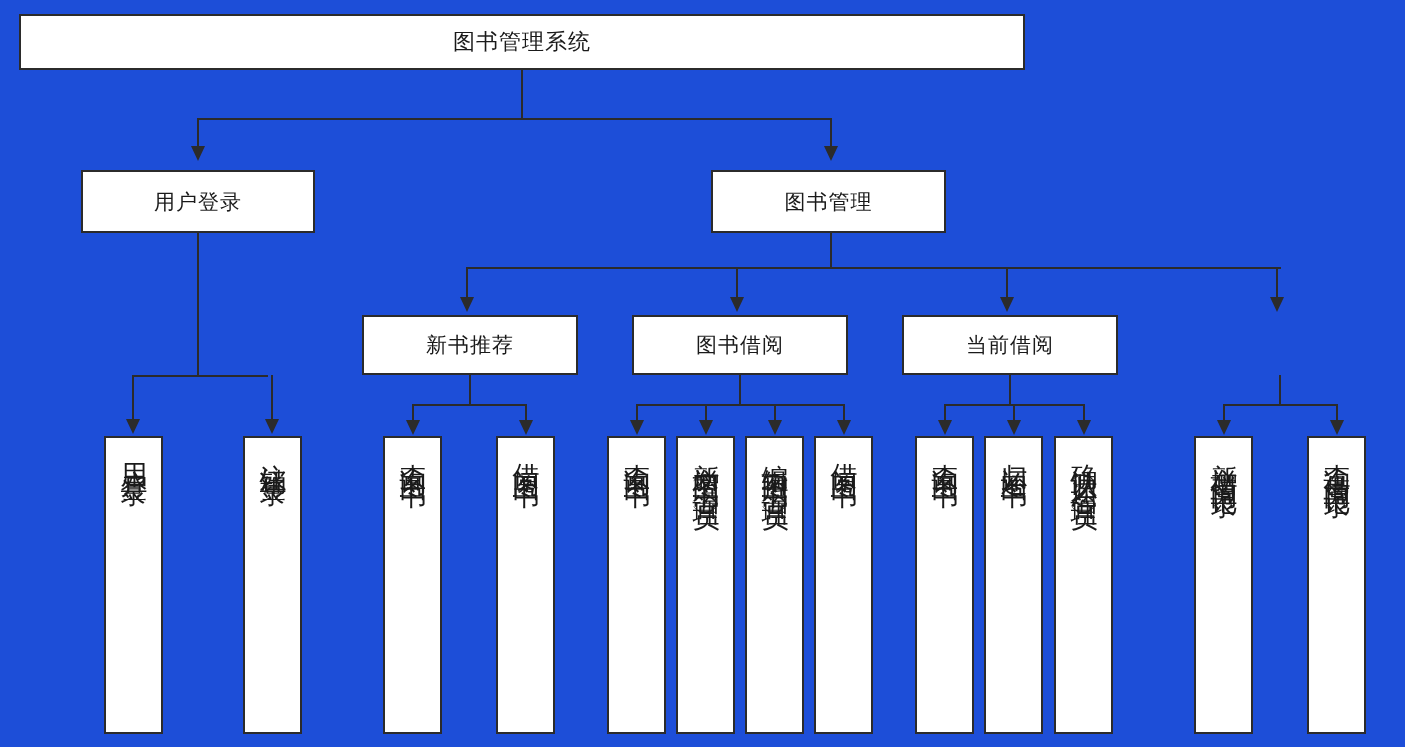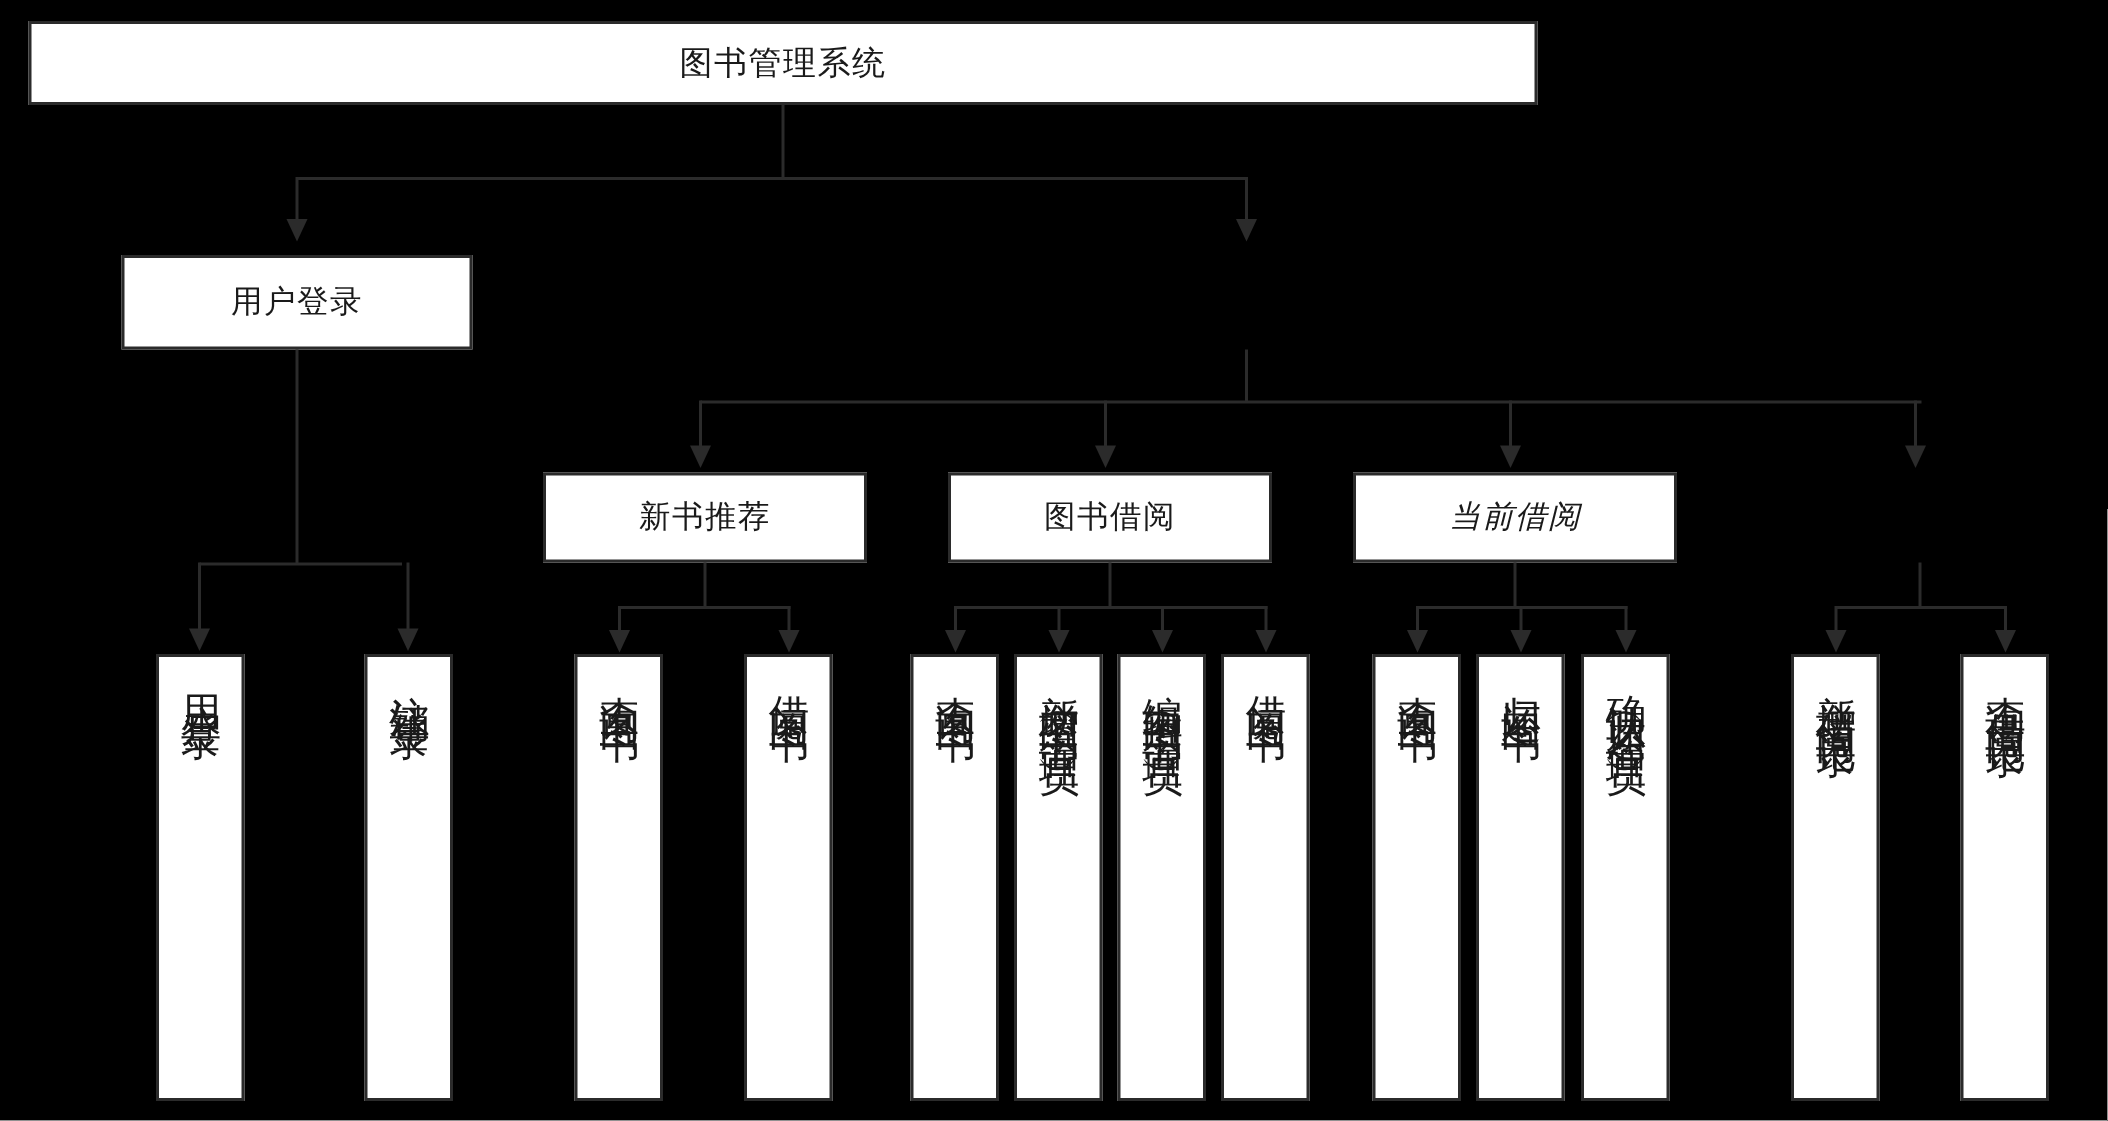--- a/index.html
+++ b/index.html
@@ -4,21 +4,21 @@
 <style>
   html,body{margin:0;padding:0;background:#ffffff;}
   body{
     font-family:"Liberation Sans","DejaVu Sans",sans-serif;
     -webkit-font-smoothing:antialiased;
   }
   #canvas{
     position:relative;
     width:1405px;
     height:747px;
-    background:#000000;
+    background:#1d4ed8;
     overflow:hidden;
   }
   
   .node{
     position:absolute;
     box-sizing:border-box;
     border:2px solid #2b2b2b;
     background:#ffffff;
     display:flex;
     align-items:center;
@@ -82,20 +82,23 @@
 
   <div class="ln hln" style="left:198px;top:118px;width:634px;height:2px;"></div>
 
   <div class="ln vln" style="left:197px;top:118px;width:2px;height:30px;"></div>
   <div class="arrow" style="left:191px;top:146px;"></div>
   <div class="ln vln" style="left:830px;top:118px;width:2px;height:30px;"></div>
   <div class="arrow" style="left:824px;top:146px;"></div>
 
   <div class="node h" style="left:81px;top:170px;width:234px;height:63px;">
     <span class="lbl">用户登录</span>
+  </div>
+  <div class="node h" style="left:711px;top:170px;width:235px;height:63px;">
+    <span class="lbl">图书管理</span>
   </div>
 
   <div class="ln vln" style="left:197px;top:233px;width:2px;height:143px;"></div>
   <div class="ln hln" style="left:133px;top:375px;width:135px;height:2px;"></div>
   <div class="ln vln" style="left:132px;top:375px;width:2px;height:46px;"></div>
   <div class="arrow" style="left:126px;top:419px;"></div>
   <div class="ln vln" style="left:271px;top:375px;width:2px;height:46px;"></div>
   <div class="arrow" style="left:265px;top:419px;"></div>
 
   <div class="ln vln" style="left:830px;top:233px;width:2px;height:35px;"></div>
@@ -108,21 +111,21 @@
   <div class="arrow" style="left:1000px;top:297px;"></div>
   <div class="ln vln" style="left:1276px;top:267px;width:2px;height:32px;"></div>
   <div class="arrow" style="left:1270px;top:297px;"></div>
 
   <div class="node h" style="left:362px;top:315px;width:216px;height:60px;">
     <span class="lbl">新书推荐</span>
   </div>
   <div class="node h" style="left:632px;top:315px;width:216px;height:60px;">
     <span class="lbl">图书借阅</span>
   </div>
-  <div class="node h" style="left:902px;top:315px;width:216px;height:60px;font-style:italic;">
+  <div class="node h" style="left:902px;top:315px;width:216px;height:60px;">
     <span class="lbl">当前借阅</span>
   </div>
 
   <div class="ln vln" style="left:469px;top:375px;width:2px;height:30px;"></div>
   <div class="ln hln" style="left:413px;top:404px;width:114px;height:2px;"></div>
   <div class="ln vln" style="left:412px;top:404px;width:2px;height:18px;"></div>
   <div class="arrow" style="left:406px;top:420px;"></div>
   <div class="ln vln" style="left:525px;top:404px;width:2px;height:18px;"></div>
   <div class="arrow" style="left:519px;top:420px;"></div>
 

